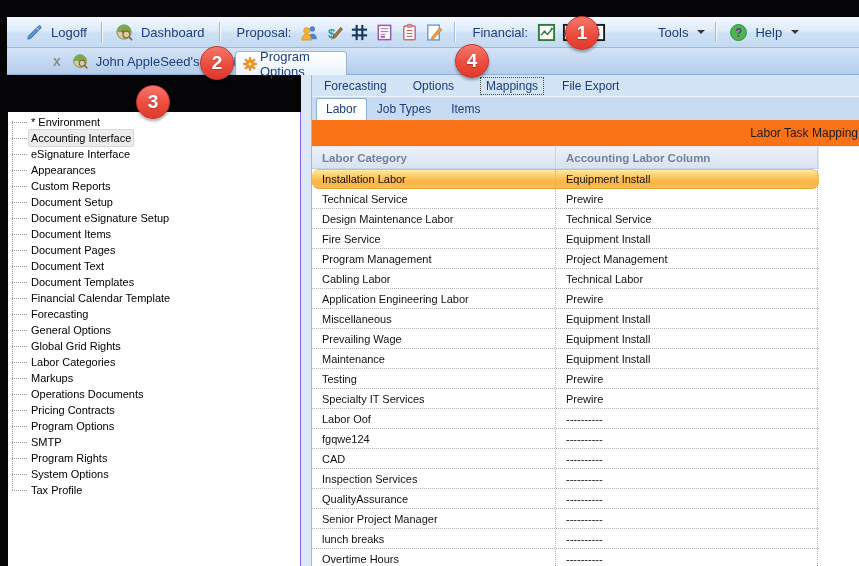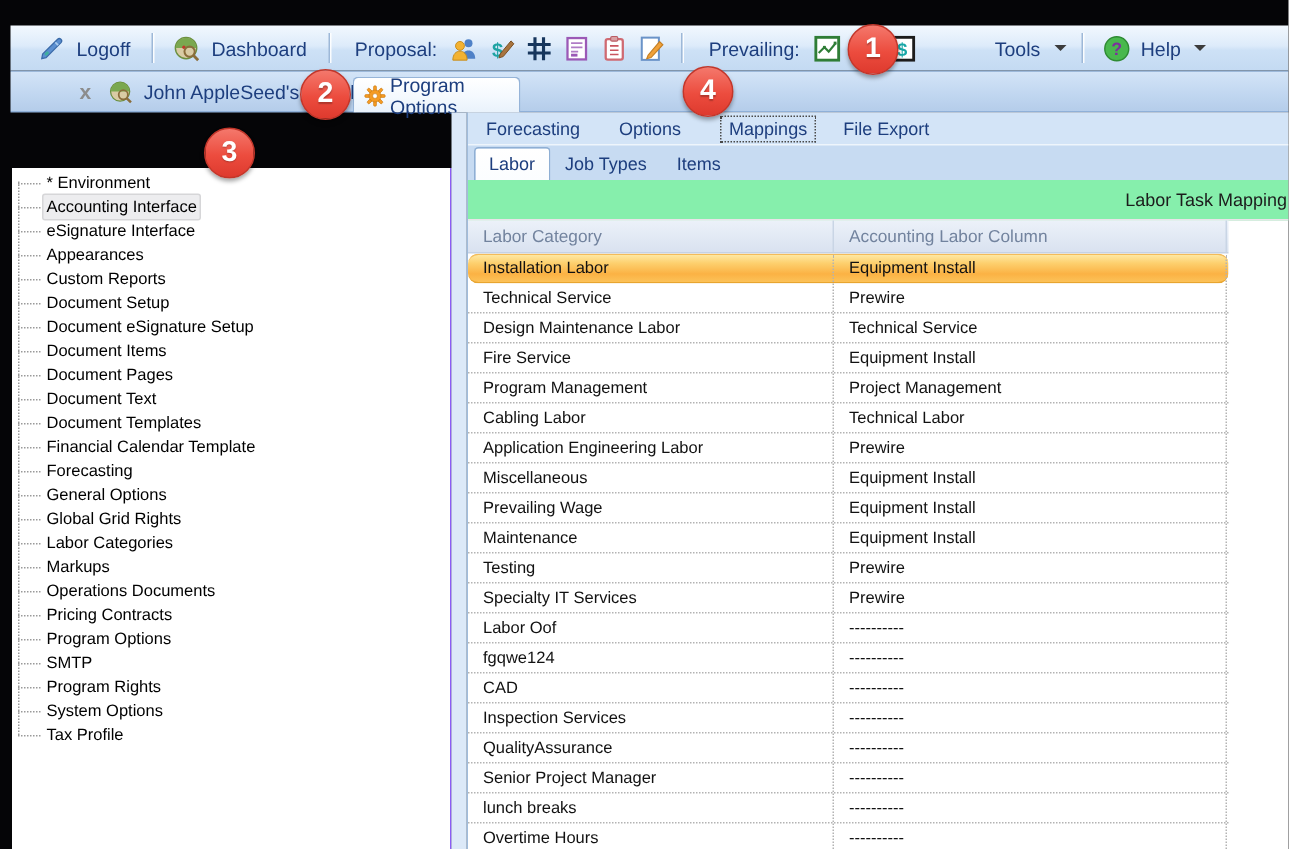--- a/index.html
+++ b/index.html
@@ -45,26 +45,26 @@
   .main{position:absolute;left:311px;top:75px;width:548px;height:491px;background:#ffffff;
     border-left:1px solid #a0bcdc;box-sizing:border-box;}
   .maintabs{height:21px;background:#d3e4f7;display:flex;align-items:center;padding-left:12px;font-size:12px;color:#1d3e7e;}
   .mtab{margin-right:26px;}
   .mtab-sel{border:1px dotted #4a4a4a;padding:1px 5px;margin-right:18px;}
   .subtabs{height:23px;background:#c7dbf2;border-top:1px solid #eef5fc;display:flex;align-items:flex-end;
     padding-left:4px;font-size:12px;color:#1d3e7e;}
   .stab{padding:3px 10px 4px 10px;}
   .stab-sel{background:linear-gradient(180deg,#ffffff 0%,#fbfdff 100%);border:1px solid #8fafd4;border-bottom:none;
     border-radius:3px 3px 0 0;padding:3px 9px 4px 9px;}
-  .groupheader{height:26px;background:#86efac;border-bottom:1px solid #eae4e9;display:flex;align-items:center;
+  .groupheader{height:26px;background:#f97316;border-bottom:1px solid #eae4e9;display:flex;align-items:center;
     justify-content:flex-end;font-size:12px;color:#1c1c1c;padding-right:1px;}
   
   .grid{width:507px;font-size:11px;color:#111;}
   .ghead{display:flex;height:21px;background:linear-gradient(180deg,#ecf1f9 0%,#d9e2f0 100%);
-    border-bottom:1px solid #c6d2e3;color:#72839e;font-size:11.5px;align-items:center;}
+    border-bottom:1px solid #c6d2e3;color:#72839e;font-size:11.5px;align-items:center;font-weight:bold;}
   .ghc{box-sizing:border-box;padding-left:10px;}
   .ghc.c1{width:244px;border-right:1px solid #c9d5e5;height:100%;display:flex;align-items:center;}
   .ghc.c2{width:262px;height:100%;display:flex;align-items:center;border-right:1px solid #c9d5e5;}
   .grow{display:flex;height:19px;border-bottom:1px dotted #b3b3b3;align-items:center;}
   .gc{box-sizing:border-box;padding-left:10px;white-space:nowrap;overflow:hidden;}
   .gc.c1{width:244px;border-right:1px dotted #b3b3b3;height:100%;display:flex;align-items:center;}
   .gc.c2{width:262px;height:100%;display:flex;align-items:center;border-right:1px dotted #b3b3b3;}
   .grow.sel{background:linear-gradient(180deg,#fee8a2 0%,#fdd06e 30%,#fbb244 70%,#fcc258 100%);
     border-top:1px solid #f3bb59;border-bottom:1px solid #e8a52f;height:18px;border-radius:7px;}
 </style>
@@ -139,21 +139,21 @@
           <line x1="7" y1="14" x2="13" y2="14" stroke="#c9545e" stroke-width="1.1"></line>
         </svg>
     </span>
     <span class="ticon">
       <svg viewBox="0 0 20 20" width="19" height="19">
           <rect x="3" y="2.2" width="12" height="15.6" fill="#fff" stroke="#6a93c8" stroke-width="1.4"></rect>
           <path d="M7.5 14.5L15.5 5l2.3 2.2-8.3 9-3 .8z" fill="#f0a13a" stroke="#c57f23" stroke-width="0.8"></path>
         </svg>
     </span>
     <div class="vsep"></div>
-    <span class="tlabel tbold">Prevailing:</span>
+    <span class="tlabel tbold">Financial:</span>
     <span class="ticon">
       <svg viewBox="0 0 20 20" width="19" height="19">
           <rect x="2" y="2" width="16" height="16" fill="#fff" stroke="#2f7d36" stroke-width="2"></rect>
           <polyline points="4,13 8,9 11,12 16,6" fill="none" stroke="#2f7d36" stroke-width="1.5"></polyline>
           <rect x="7" y="8" width="2" height="2" fill="#2f7d36"></rect>
           <rect x="14.5" y="5" width="2" height="2" fill="#2f7d36"></rect>
         </svg>
     </span>
     <span class="ticon">
       <svg viewBox="0 0 20 20" width="19" height="19">

